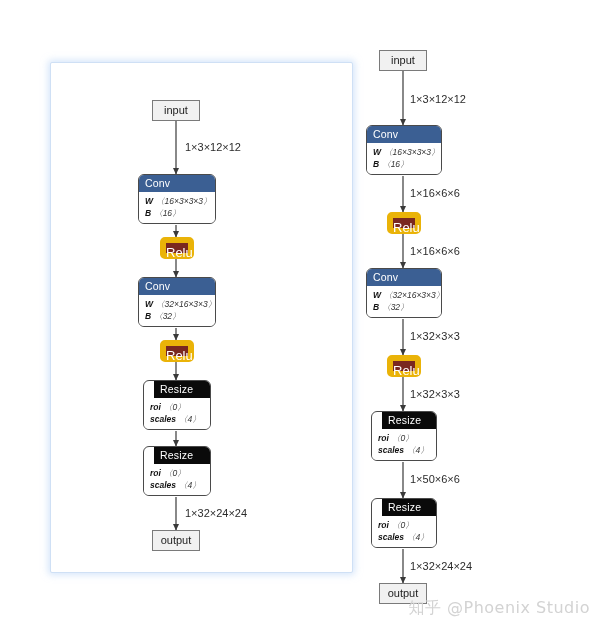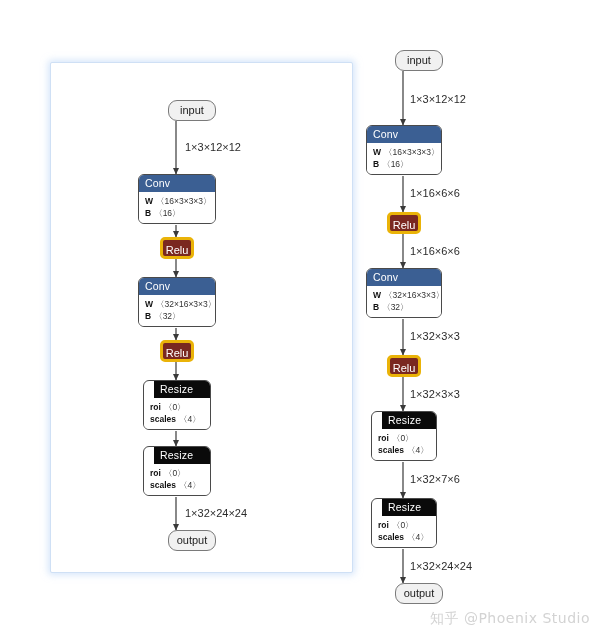--- a/index.html
+++ b/index.html
@@ -41,35 +41,34 @@
 
   .node {
     position: absolute;
     box-sizing: border-box;
   }
 
   
   .io-node {
     background: #f1f1f1;
     border: 1px solid #7a7a7a;
-    border-radius: 9px;
+    border-radius: 0;
     font-size: 11px;
     line-height: 19px;
     text-align: center;
     color: #1d1d1d;
     height: 21px;
-    margin-left: 16px;
   }
 
   
   .relu-node {
     background: #7a2820;
-    border: 3px solid #eab308;
+    border: 6px solid #eab308;
     border-radius: 5px;
-    font-size: 11px;
+    font-size: 13px;
     line-height: 20px;
     text-align: center;
     color: #ffffff;
     height: 22px;
   }
 
   
   .op-node {
     background: #ffffff;
     border: 1px solid #4a4a4a;
@@ -82,20 +81,21 @@
     height: 17px;
     padding: 0 6px;
     color: #ffffff;
     letter-spacing: 0.2px;
   }
   .op-header.conv   { background: #3b5f93; }
   .op-header.resize { background: #0a0a0a; margin-left: 10px; }
   .op-body {
     padding: 3px 6px 4px 6px;
     background: #ffffff;
+    font-style: italic;
   }
   .op-row {
     font-size: 8.5px;
     line-height: 12px;
     white-space: nowrap;
     color: #111;
   }
   .op-row .k { font-weight: bold; }
   .op-row .v { color: #333; margin-left: 3px; }
 
@@ -112,22 +112,22 @@
   .connectors {
     position: absolute;
     left: 0; top: 0;
     pointer-events: none;
   }
 
   
   #watermark {
     position: absolute;
     right: 10px;
-    bottom: 7px;
-    font-size: 14px;
+    bottom: 16px;
+    font-size: 16px;
     color: #d3d3d3;
     letter-spacing: 0.5px;
     white-space: nowrap;
     font-family: "DejaVu Sans", sans-serif;
   }
 </style>
 </head>
 <body>
 
 <div id="left-panel"></div>
@@ -196,21 +196,21 @@
       <line x1="403" y1="319" x2="403" y2="355" stroke="#3a3a3a" stroke-width="1.2" marker-end="url(#arrow-right)"></line>
       <line x1="403" y1="377" x2="403" y2="411" stroke="#3a3a3a" stroke-width="1.2" marker-end="url(#arrow-right)"></line>
       <line x1="403" y1="462" x2="403" y2="498" stroke="#3a3a3a" stroke-width="1.2" marker-end="url(#arrow-right)"></line>
       <line x1="403" y1="549" x2="403" y2="583" stroke="#3a3a3a" stroke-width="1.2" marker-end="url(#arrow-right)"></line>
     </svg>
 <div class="edge-label" style="left: 410px; top: 94px;">1×3×12×12</div>
     <div class="edge-label" style="left: 410px; top: 188px;">1×16×6×6</div>
     <div class="edge-label" style="left: 410px; top: 246px;">1×16×6×6</div>
     <div class="edge-label" style="left: 410px; top: 331px;">1×32×3×3</div>
     <div class="edge-label" style="left: 410px; top: 389px;">1×32×3×3</div>
-    <div class="edge-label" style="left: 410px; top: 474px;">1×32×7×6</div>
+    <div class="edge-label" style="left: 410px; top: 474px;">1×50×6×6</div>
     <div class="edge-label" style="left: 410px; top: 561px;">1×32×24×24</div>
     <div class="node io-node" style="left: 379px; top: 50px; width: 48px;"><span>input</span></div>
     <div class="node op-node" style="left: 366px; top: 125px; width: 76px;">
       <div class="op-header conv">Conv</div>
       <div class="op-body">
         <div class="op-row"><span class="k">W</span><span class="v">〈16×3×3×3〉</span></div>
         <div class="op-row"><span class="k">B</span><span class="v">〈16〉</span></div>
       </div>
     </div>
     <div class="node relu-node" style="left: 387px; top: 212px; width: 34px;"><span>Relu</span></div>

